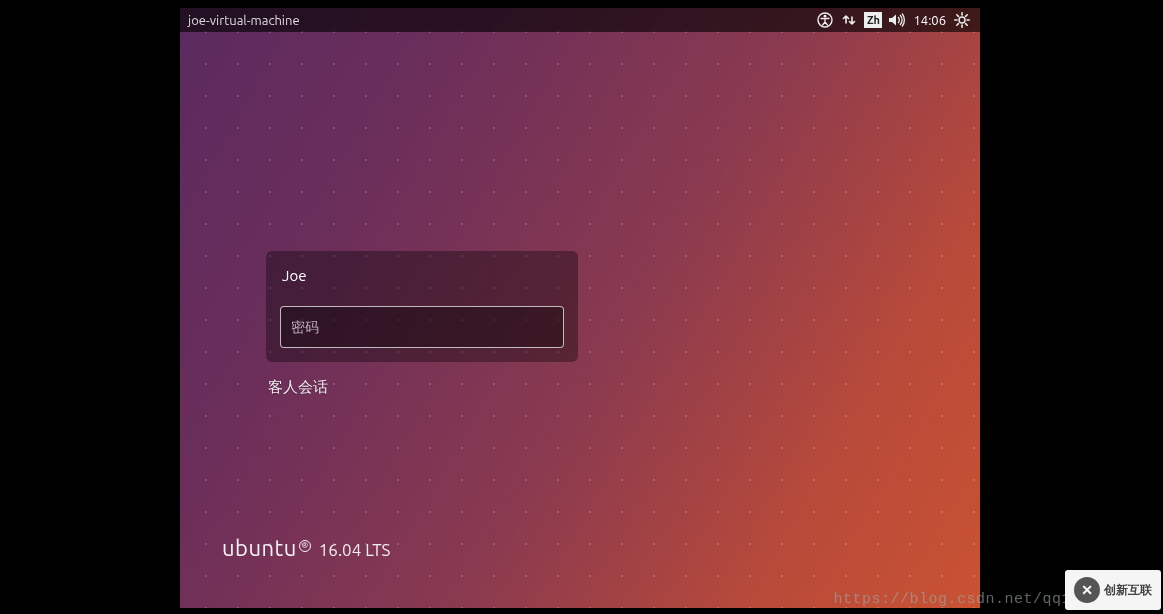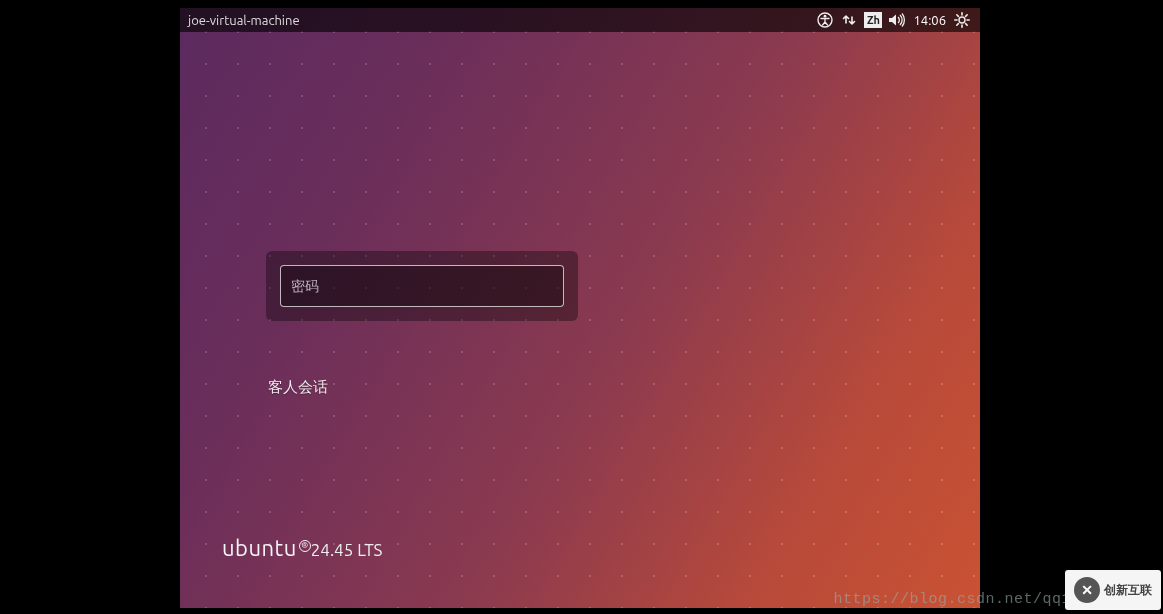--- a/index.html
+++ b/index.html
@@ -90,20 +90,21 @@
       text-shadow: 0 1px 1px rgba(0,0,0,0.3);
     }
     .branding {
       position: absolute;
       left: 42px;
       bottom: 48px;
       color: #f6f4f5;
       z-index: 3;
       display: flex;
       align-items: baseline;
+      gap: 8px;
     }
     .ubuntu-word {
       font-size: 22px;
       font-weight: 400;
       letter-spacing: 0.5px;
     }
     .reg-mark {
       display: inline-flex;
       width: 12px; height: 12px;
       border: 1px solid #f6f4f5;
@@ -203,32 +204,33 @@
           <line x1="2.8" y1="2.8" x2="4.4" y2="4.4"></line>
           <line x1="11.6" y1="11.6" x2="13.2" y2="13.2"></line>
           <line x1="2.8" y1="13.2" x2="4.4" y2="11.6"></line>
           <line x1="11.6" y1="4.4" x2="13.2" y2="2.8"></line>
         </g>
       </svg>
     </span>
   </div>
 
   <div class="login-card">
+    <div class="username">Joe</div>
     <div class="password-row">
       <input type="password" class="password-input" placeholder="密码" style="">
     </div>
   </div>
 
   <div class="guest">客人会话</div>
 
   <div class="branding">
     <span>
       <span class="ubuntu-word">ubuntu</span><span class="reg-mark">®</span>
     </span>
-    <span class="version">24.45 LTS</span>
+    <span class="version">16.04 LTS</span>
   </div>
 </div>
 
 <div class="watermark-url">https://blog.csdn.net/qq1</div>
 <div class="watermark-logo">
   <span class="wm-circle">✕</span>
   <span>创新互联</span>
 </div>
 
 </body></html>

